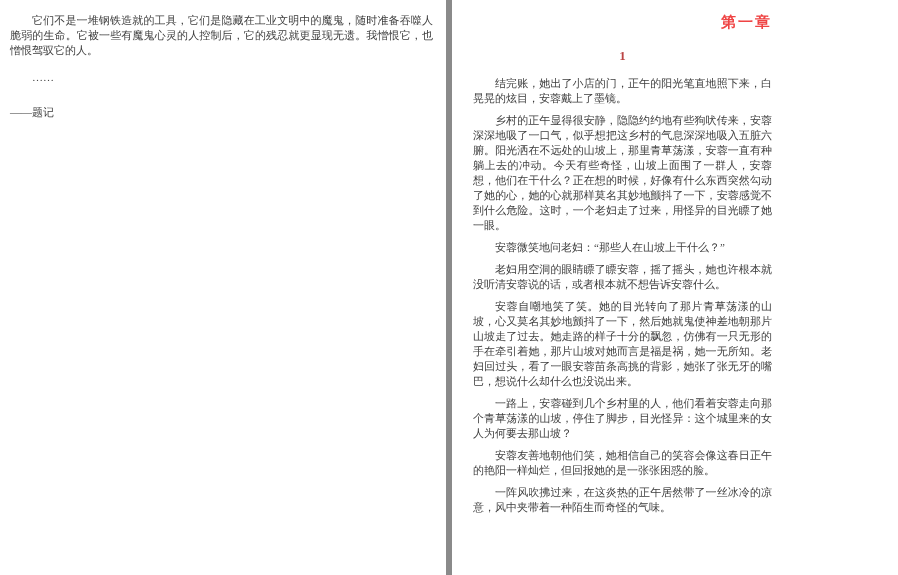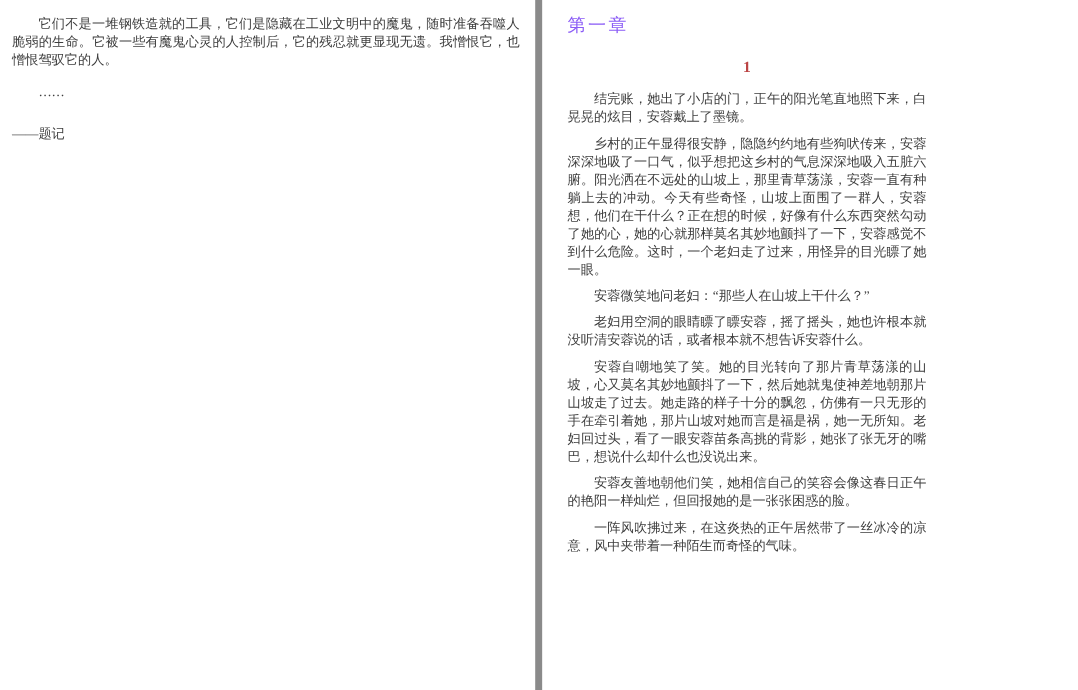--- a/index.html
+++ b/index.html
@@ -22,22 +22,22 @@
     margin: 0 0 7px 0; text-indent: 2em;
     text-align: justify; word-break: break-all;
   }
   .page-left p.body-para { margin-bottom: 12px; }
   .attribution {
     text-align: left; padding-right: 35px; margin-top: 20px;
     color: #3d3d3d;
     font-family: Liberation Serif, serif;
   }
   .chapter-title {
-    text-align: left; color: #8b5cf6; font-size: 15px;
-    letter-spacing: 2px; margin: 7px 0 0 0; font-weight: 400;
+    text-align: right; color: #ef4444; font-size: 15px;
+    letter-spacing: 2px; margin: 7px 0 0 0; font-weight: 700;
   }
   .section-number {
     text-align: center; color: #bb4444; font-size: 13px;
     font-weight: bold; margin: 18px 0 13px 0;
   }
 </style>
 </head>
 <body>
 
 <div class="spread">
@@ -56,18 +56,19 @@
   <div class="page page-right">
     <h1 class="chapter-title">第一章</h1>
     <div class="section-number">1</div>
     <div>
 
         <p class="body-para">结完账，她出了小店的门，正午的阳光笔直地照下来，白晃晃的炫目，安蓉戴上了墨镜。</p>
         <p class="body-para">乡村的正午显得很安静，隐隐约约地有些狗吠传来，安蓉深深地吸了一口气，似乎想把这乡村的气息深深地吸入五脏六腑。阳光洒在不远处的山坡上，那里青草荡漾，安蓉一直有种躺上去的冲动。今天有些奇怪，山坡上面围了一群人，安蓉想，他们在干什么？正在想的时候，好像有什么东西突然勾动了她的心，她的心就那样莫名其妙地颤抖了一下，安蓉感觉不到什么危险。这时，一个老妇走了过来，用怪异的目光瞟了她一眼。</p>
         <p class="body-para">安蓉微笑地问老妇：“那些人在山坡上干什么？”</p>
         <p class="body-para">老妇用空洞的眼睛瞟了瞟安蓉，摇了摇头，她也许根本就没听清安蓉说的话，或者根本就不想告诉安蓉什么。</p>
         <p class="body-para">安蓉自嘲地笑了笑。她的目光转向了那片青草荡漾的山坡，心又莫名其妙地颤抖了一下，然后她就鬼使神差地朝那片山坡走了过去。她走路的样子十分的飘忽，仿佛有一只无形的手在牵引着她，那片山坡对她而言是福是祸，她一无所知。老妇回过头，看了一眼安蓉苗条高挑的背影，她张了张无牙的嘴巴，想说什么却什么也没说出来。</p>
+        <p class="body-para">一路上，安蓉碰到几个乡村里的人，他们看着安蓉走向那个青草荡漾的山坡，停住了脚步，目光怪异：这个城里来的女人为何要去那山坡？</p>
         <p class="body-para">安蓉友善地朝他们笑，她相信自己的笑容会像这春日正午的艳阳一样灿烂，但回报她的是一张张困惑的脸。</p>
         <p class="body-para">一阵风吹拂过来，在这炎热的正午居然带了一丝冰冷的凉意，风中夹带着一种陌生而奇怪的气味。</p>
       </div>
   </div>
 
 </div>
 
 </body></html>

